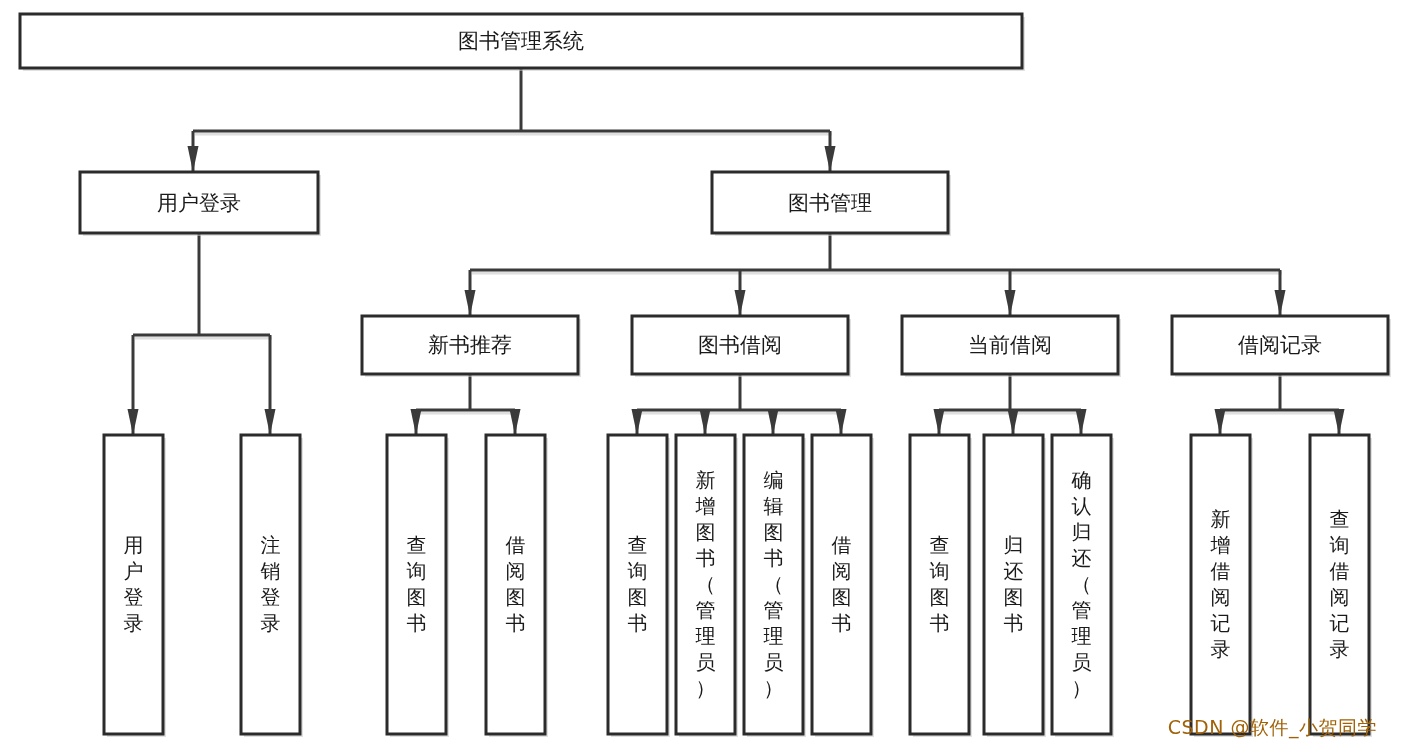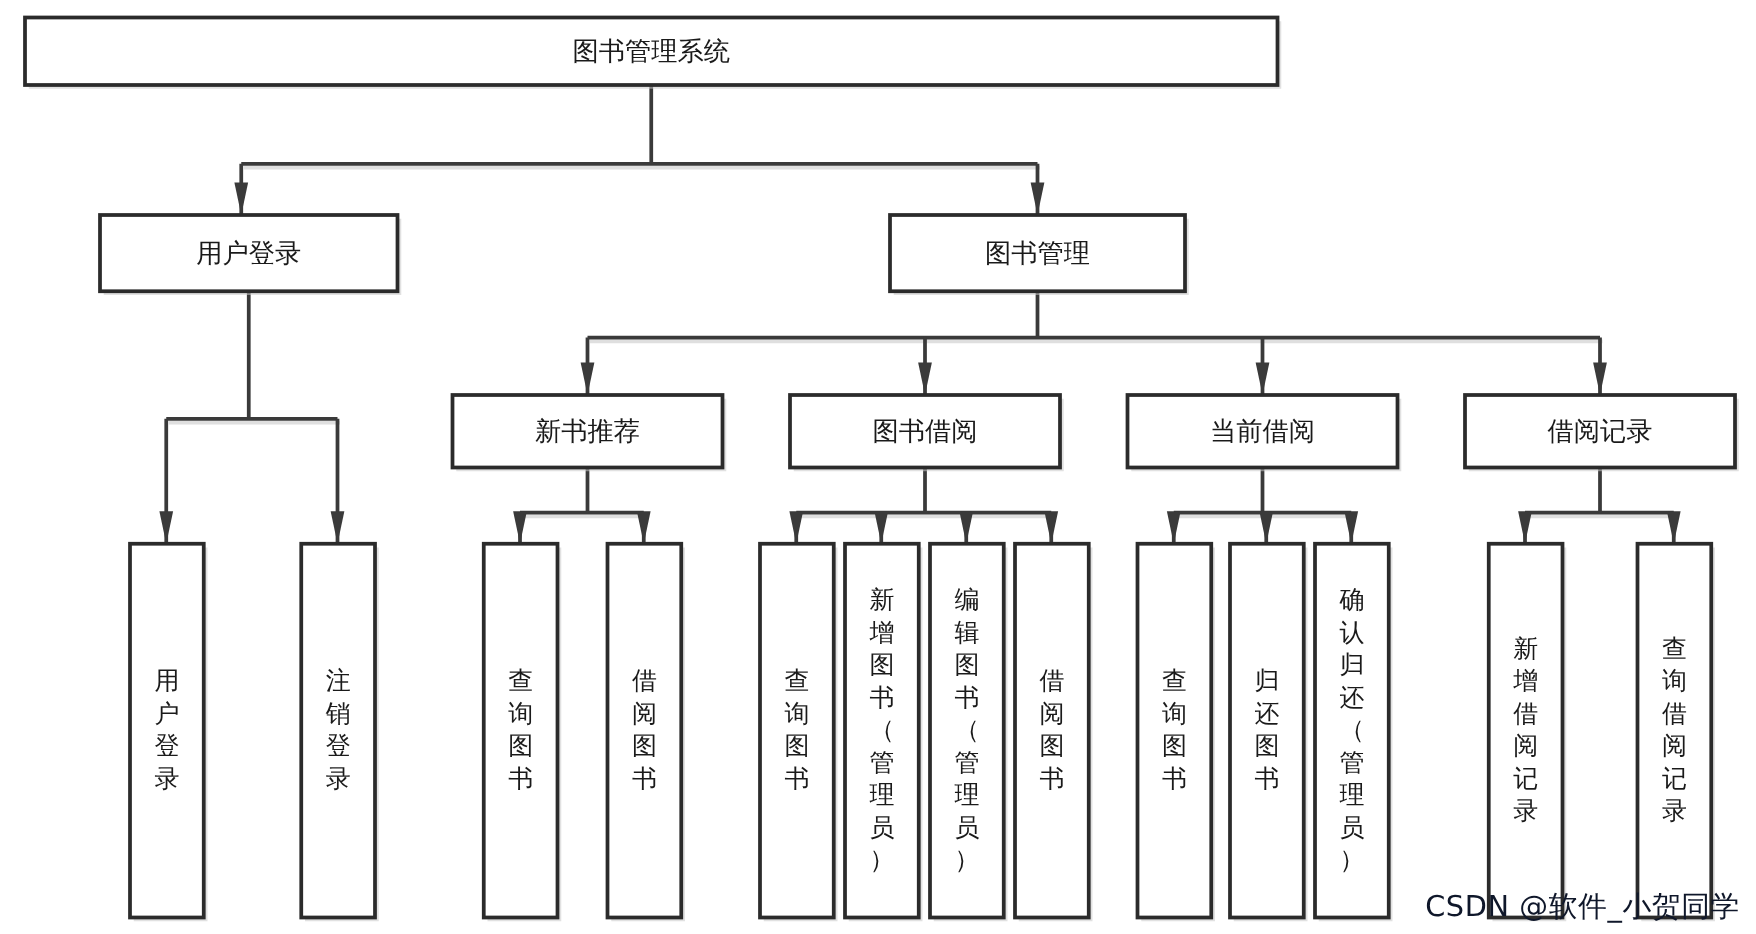--- a/index.html
+++ b/index.html
@@ -42,24 +42,24 @@
     dominant-baseline:middle;
   }
   .node-label-vertical{
     fill:#1a1a1a;
     font-family:"DejaVu Sans","Liberation Sans",sans-serif;
     font-size:20px;
     text-anchor:middle;
   }
   .watermark{
     position:absolute;
-    right:13px;
+    right:28px;
     bottom:6px;
-    color:#0f172a;
-    font-size:23px;
+    color:#a16207;
+    font-size:19px;
     font-family:"DejaVu Sans","Liberation Sans",sans-serif;
     letter-spacing:.5px;
     white-space:nowrap;
     user-select:none;
   }
 </style>
 </head>
 <body>
 
 <div id="diagram-root">

